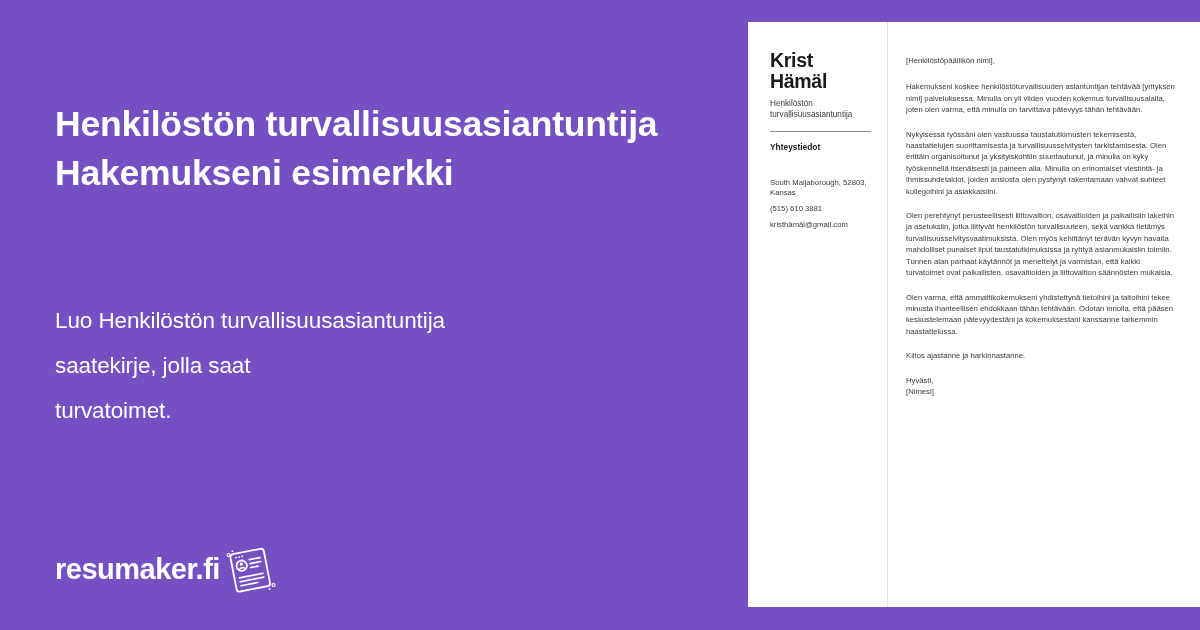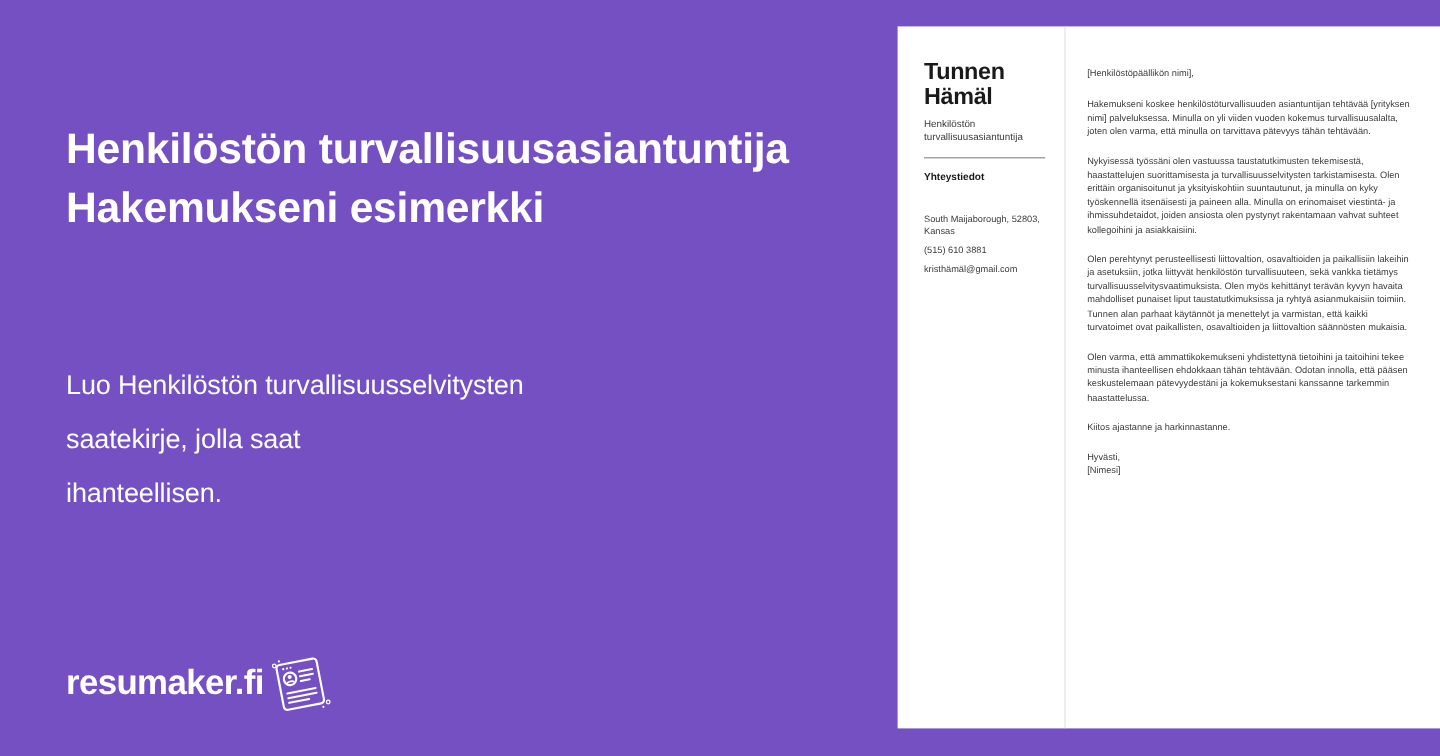--- a/index.html
+++ b/index.html
@@ -167,25 +167,25 @@
 
   <div class="promo">
 
     <div class="promo-headline">
       <span>Henkilöstön turvallisuusasiantuntija</span>
       <br>
       <span>Hakemukseni esimerkki</span>
     </div>
 
     <div class="promo-sub">
-      <span>Luo Henkilöstön turvallisuusselvitysten</span>
+      <span>Luo Henkilöstön turvallisuusasiantuntija</span>
       <br>
       <span>saatekirje, jolla saat</span>
       <br>
-      <span>ihanteellisen.</span>
+      <span>turvatoimet.</span>
     </div>
 
     <div class="logo">
       <span class="logo-word">resumaker.fi</span>
       <svg class="logo-mark" viewBox="0 0 56 48">
         <g transform="rotate(-11 28 24)" fill="none" stroke="#ffffff" stroke-width="1.8" stroke-linecap="round" stroke-linejoin="round">
           <rect x="10" y="6" width="34" height="38" rx="3"></rect>
           <circle cx="19.5" cy="19" r="5.2"></circle>
           <circle cx="19.5" cy="17.4" r="1.7" fill="#ffffff" stroke="none"></circle>
           <path d="M16.6 22.2 C17.3 20.8 21.7 20.8 22.4 22.2" stroke-width="1.5"></path>
@@ -204,21 +204,21 @@
         <circle cx="50.5" cy="40" r="1.5" fill="none" stroke="#ffffff" stroke-width="1.1"></circle>
         <circle cx="46.5" cy="44" r="0.9" fill="#ffffff"></circle>
       </svg>
     </div>
   </div>
 
   <div class="doc">
 
     <div class="doc-sidebar">
       <div class="cv-name">
-        <span class="ln">Tunnen</span>
+        <span class="ln">Krist</span>
         <span class="ln">Hämäl</span>
       </div>
 
       <div class="cv-role">Henkilöstön turvallisuusasiantuntija</div>
 
       <div class="cv-rule"></div>
 
       <div class="cv-section-title">Yhteystiedot</div>
 
       <div class="cv-contact-line">South Maijaborough, 52803, Kansas</div>

